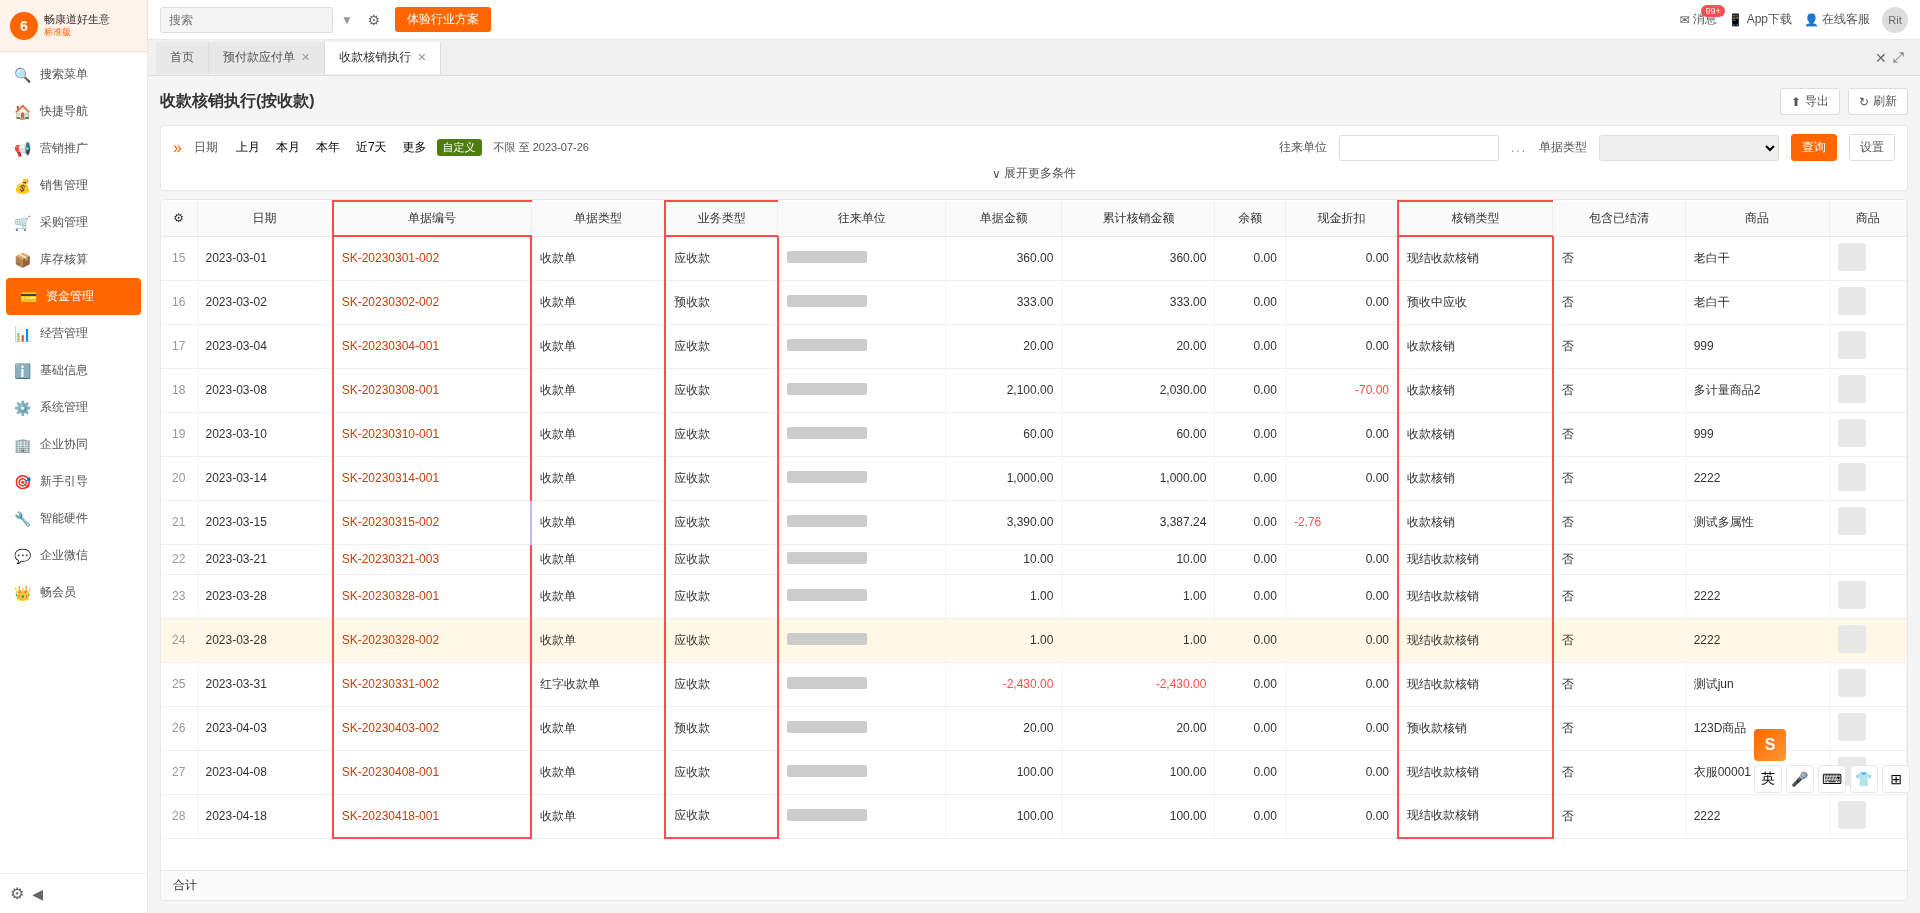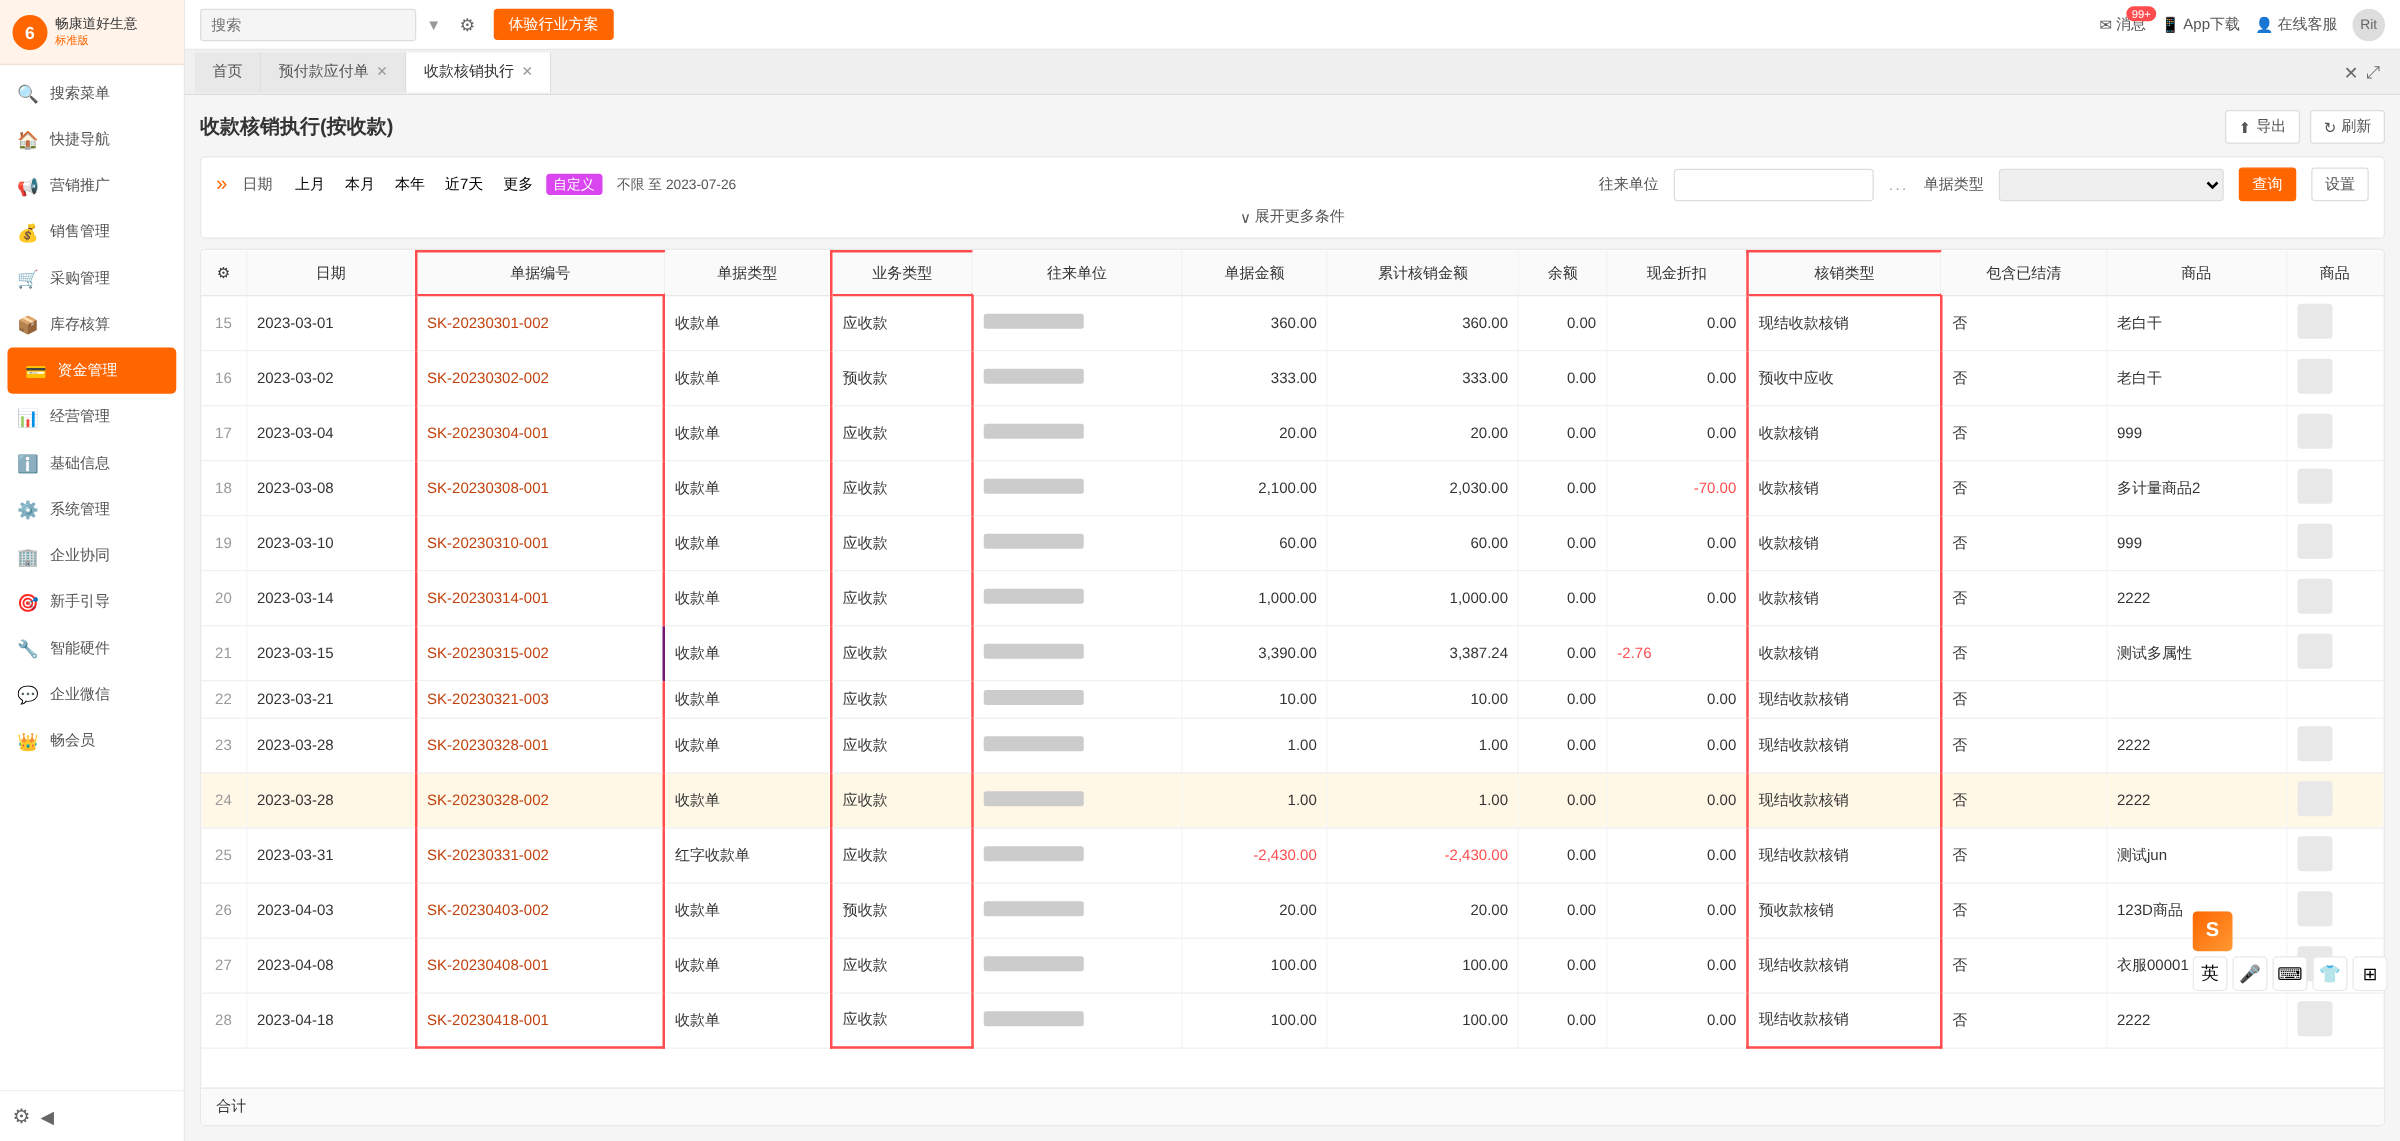--- a/index.html
+++ b/index.html
@@ -47,21 +47,21 @@
     .page-actions { display: flex; gap: 8px; }
     .action-btn { display: flex; align-items: center; gap: 4px; padding: 4px 10px; border: 1px solid #ddd; border-radius: 3px; cursor: pointer; font-size: 12px; background: white; color: #555; }
     .action-btn.primary { background: #ff6600; color: white; border-color: #ff6600; }
 
     
     .filter-bar { background: white; border: 1px solid #e8e8e8; border-radius: 4px; padding: 8px 12px; margin-bottom: 8px; }
     .filter-row { display: flex; align-items: center; gap: 12px; flex-wrap: wrap; }
     .filter-label { color: #555; font-size: 12px; white-space: nowrap; }
     .filter-dates { display: flex; gap: 4px; align-items: center; }
     .date-btn { padding: 2px 6px; border: none; background: none; cursor: pointer; color: #000000; font-size: 12px; border-radius: 3px; }
-    .date-custom { background: #d946ef; color: white; padding: 1px 6px; border-radius: 3px; font-size: 11px; cursor: pointer; text-align: center; }
+    .date-custom { background: #4d7c0f; color: white; padding: 1px 6px; border-radius: 3px; font-size: 11px; cursor: pointer; text-align: center; }
     .filter-select { height: 26px; border: 1px solid #ddd; border-radius: 3px; padding: 0 8px; font-size: 12px; min-width: 120px; }
     .filter-dots { color: #999; letter-spacing: 2px; }
     .filter-expand { display: flex; align-items: center; gap: 3px; color: #555; cursor: pointer; font-size: 12px; margin: 4px auto 0; width: fit-content; }
 
     
     .table-container { flex: 1; background: white; border: 1px solid #e8e8e8; border-radius: 4px; overflow: hidden; display: flex; flex-direction: column; }
     .table-scroll { overflow: auto; flex: 1; }
     table { width: 100%; border-collapse: collapse; font-size: 12px; min-width: 1400px; }
     thead th { background: #fafafa; border-bottom: 1px solid #e8e8e8; border-right: 1px solid #f0f0f0; padding: 8px 8px; color: #333; font-weight: 500; white-space: nowrap; position: sticky; top: 0; z-index: 2; }
     tbody td { border-bottom: 1px solid #f0f0f0; border-right: 1px solid #f5f5f5; padding: 6px 8px; color: #333; white-space: nowrap; }
@@ -381,21 +381,21 @@
       <td style="text-align:right;">0.00</td>
       <td class="" style="text-align:right;">0.00</td>
       <td style="border-left:2px solid #ff4d4f;border-right:2px solid #ff4d4f;">收款核销</td>
       <td>否</td>
       <td>2222</td>
       <td><span style="display:inline-block;width:28px;height:28px;background:#e8e8e8;border-radius:3px;"></span></td>
     </tr>
               <tr>
       <td style="text-align:center;color:#999;">21</td>
       <td>2023-03-15</td>
-      <td style="border-left:2px solid #ff4d4f;border-right:2px solid #701a75;">
+      <td style="border-left:2px solid #ff4d4f;border-right:2px solid #c4b5fd;">
         <a class="link-text">SK-20230315-002</a>
       </td>
       <td>收款单</td>
       <td style="border-left:2px solid #ff4d4f;border-right:2px solid #ff4d4f;">应收款</td>
       <td><span style="display:inline-block;width:80px;height:12px;background:#ccc;border-radius:2px;"></span></td>
       <td class="" style="text-align:right;">3,390.00</td>
       <td class="" style="text-align:right;">3,387.24</td>
       <td style="text-align:right;">0.00</td>
       <td class="red-text" style="text-align:left;">-2.76</td>
       <td style="border-left:2px solid #ff4d4f;border-right:2px solid #ff4d4f;">收款核销</td>

